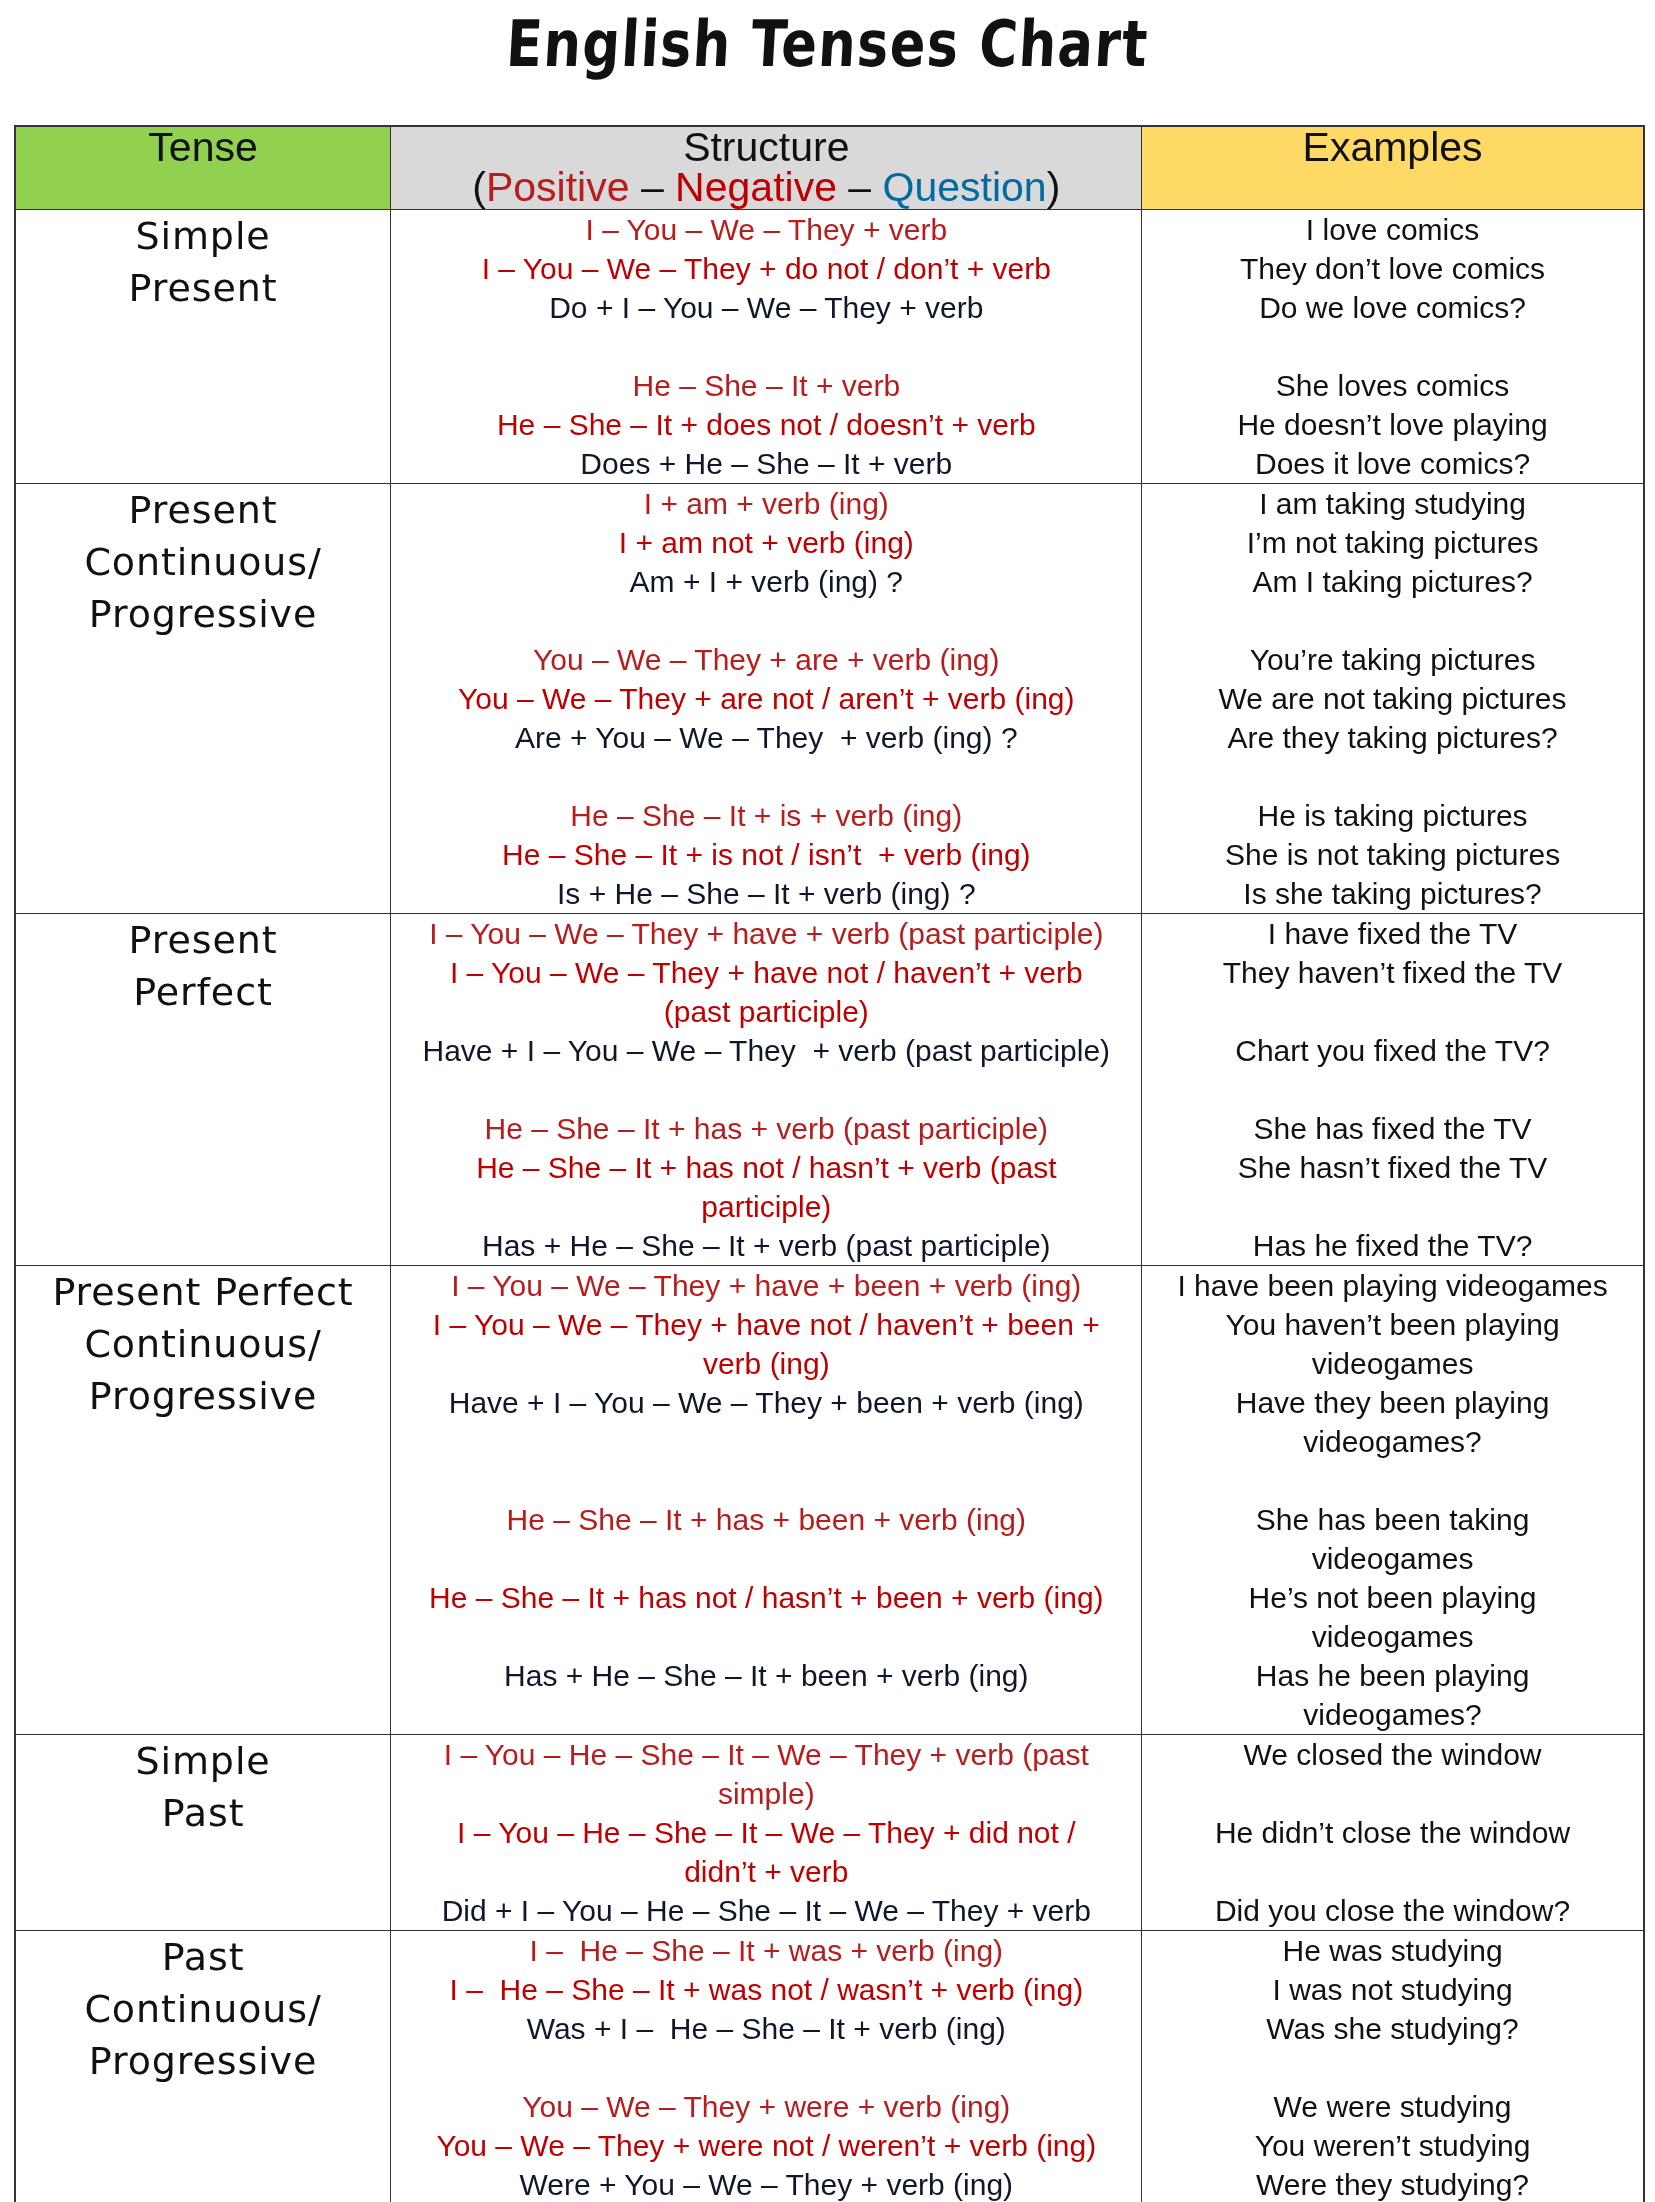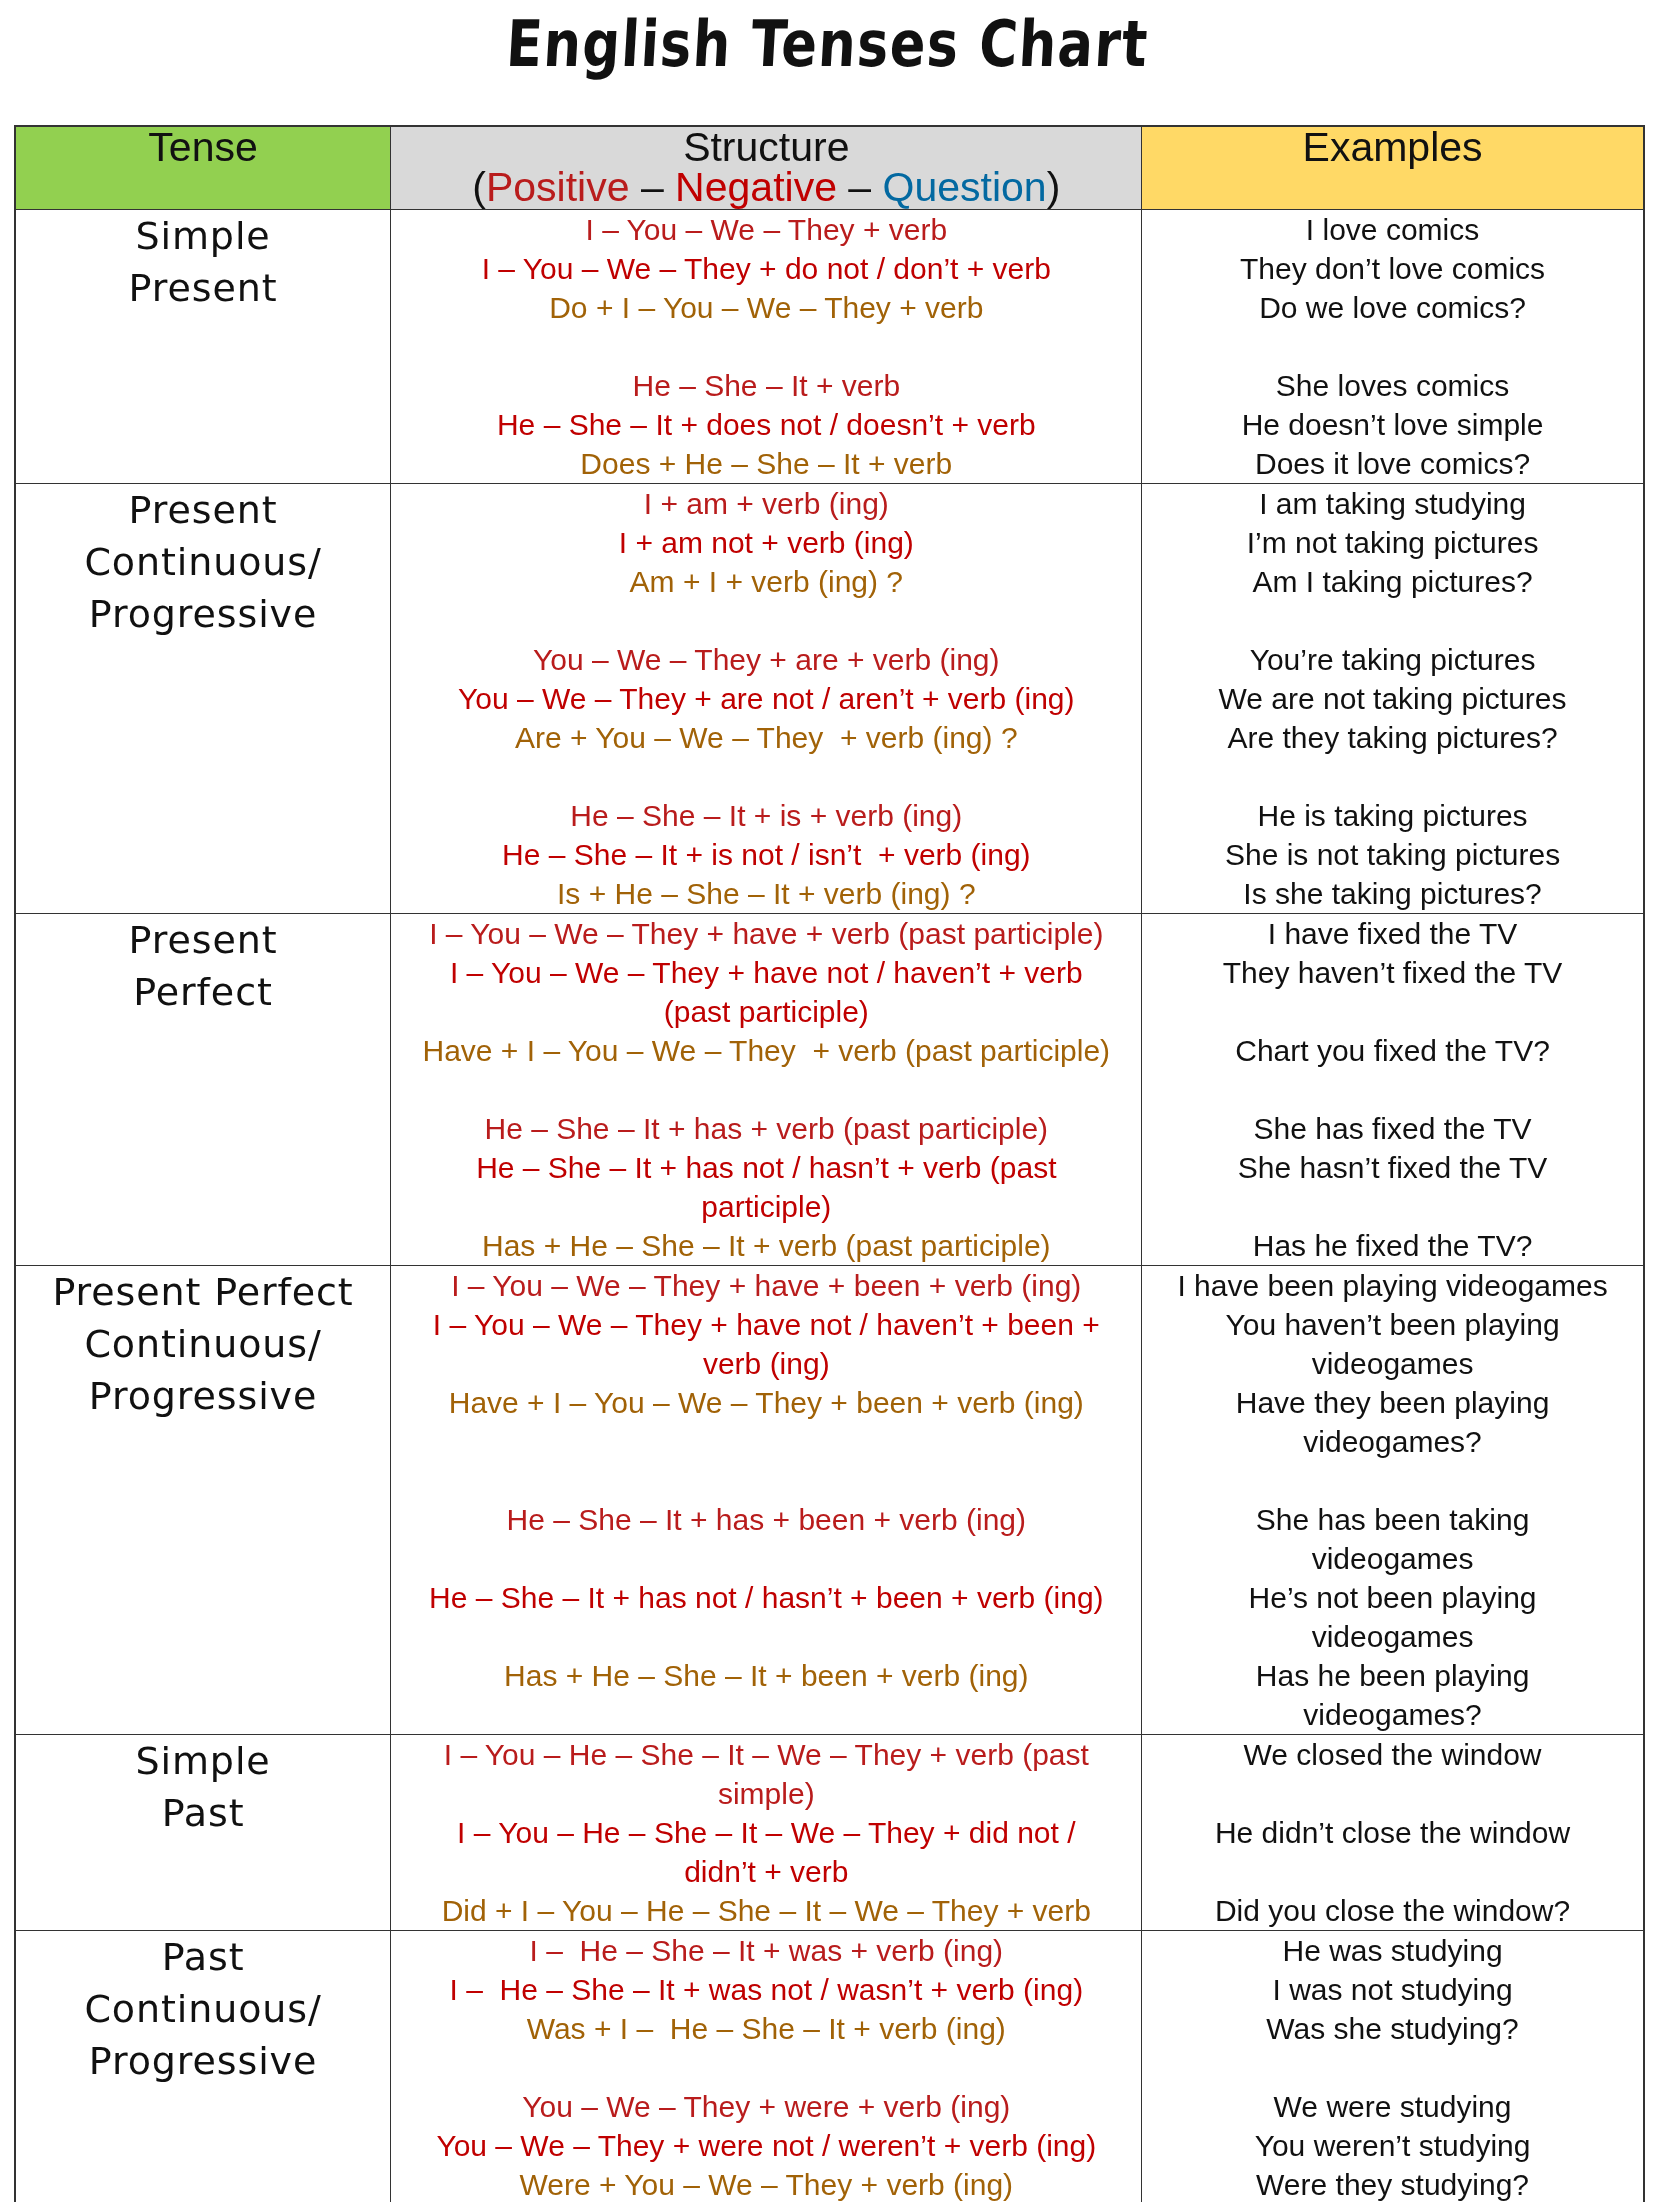--- a/index.html
+++ b/index.html
@@ -11,21 +11,21 @@
   table.chart { position: absolute; left: 13.8px; top: 125px; width: 1629px; border-collapse: collapse;
                 table-layout: fixed; border: 2.6px solid #333; }
   table.chart td, table.chart th { border: 1.7px solid #333; text-align: center; vertical-align: top;
                 padding: 0; font-weight: normal; }
   th { font-size: 41px; line-height: 40px; height: 82px; padding-top: 1.7px; margin-top: 38px; }
   th.tense-h { background: #92d050; }
   th.struct-h { background: #d9d9d9; }
   th.ex-h { background: #ffd966; }
   .pos { color: #b91c1c; }
   .neg { color: #c00000; }
-  .que { color: #a16207; }
+  .que { color: #0f172a; }
   .que-h { color: #0369a1; }
   td.tense { vertical-align: middle; font-family: "DejaVu Sans", sans-serif; font-size: 38px;
              line-height: 52px; letter-spacing: 0.9px; }
   td.struct, td.ex { font-size: 30px; line-height: 39px; }
   .line { display: block; white-space: pre-wrap; }
   .gap { display: block; height: 39px; }
 </style>
 </head>
 <body>
 
@@ -61,21 +61,21 @@
           <span class="line pos">He – She – It + verb</span>
           <span class="line neg">He – She – It + does not / doesn’t + verb</span>
           <span class="line que">Does + He – She – It + verb</span>
         </td>
         <td class="ex">
           <span class="line">I love comics</span>
           <span class="line">They don’t love comics</span>
           <span class="line">Do we love comics?</span>
           <span class="gap"></span>
           <span class="line">She loves comics</span>
-          <span class="line">He doesn’t love simple</span>
+          <span class="line">He doesn’t love playing</span>
           <span class="line">Does it love comics?</span>
         </td>
       </tr>
       <tr style="height: 418px;">
         <td class="tense">
           <span class="line">Present</span>
           <span class="line">Continuous/</span>
           <span class="line">Progressive</span>
         </td>
         <td class="struct">

